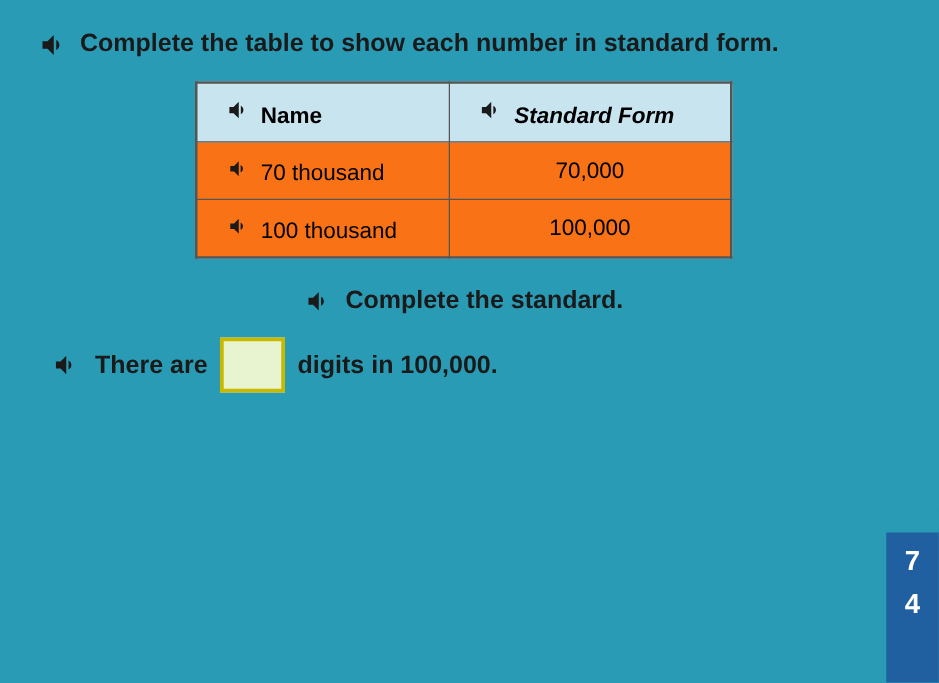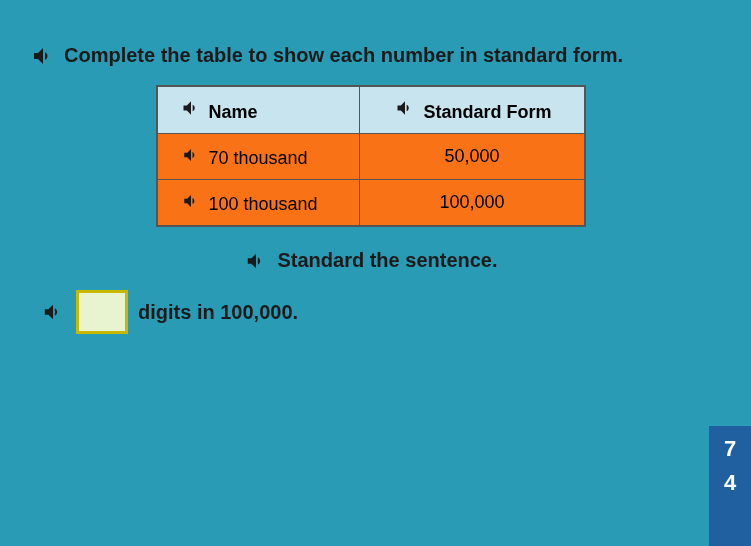--- a/index.html
+++ b/index.html
@@ -7,21 +7,21 @@
     body {
       width: 751px;
       height: 546px;
       background-color: #2a9bb5;
       font-family: Arial, sans-serif;
       overflow: hidden;
       position: relative;
     }
 
     .main-container {
-      padding: 44px 40px 20px 30px;
+      padding: 24px 40px 20px 30px;
     }
 
     .instruction-row {
       display: flex;
       align-items: center;
       gap: 8px;
       margin-bottom: 18px;
     }
 
     .instruction-text {
@@ -146,66 +146,67 @@
       <thead>
         <tr>
           <th>
             <span class="spk">
               <svg viewBox="0 0 24 24" width="20" height="20" fill="#1a1a1a">
                 <path d="M3 9v6h4l5 5V4L7 9H3zm13.5 3c0-1.77-1.02-3.29-2.5-4.03v8.05c1.48-.73 2.5-2.25 2.5-4.02z"></path>
               </svg>
             </span>
             <span>Name</span>
           </th>
-          <th style="text-align:center;">
+          <th style="text-align:left;font-style:italic;">
             <span class="spk">
               <svg viewBox="0 0 24 24" width="20" height="20" fill="#1a1a1a">
                 <path d="M3 9v6h4l5 5V4L7 9H3zm13.5 3c0-1.77-1.02-3.29-2.5-4.03v8.05c1.48-.73 2.5-2.25 2.5-4.02z"></path>
               </svg>
             </span>
             <span>Standard Form</span>
           </th>
         </tr>
       </thead>
       <tbody id="table-body">
       <tr>
             <td class="name-col"><span class="spk">
                 <svg viewBox="0 0 24 24" width="18" height="18" fill="#1a1a1a">
                   <path d="M3 9v6h4l5 5V4L7 9H3zm13.5 3c0-1.77-1.02-3.29-2.5-4.03v8.05c1.48-.73 2.5-2.25 2.5-4.02z"></path>
                 </svg>
               </span><span> 70 thousand</span></td>
-            <td class="value-col">50,000</td>
+            <td class="value-col">70,000</td>
           </tr>
           <tr>
             <td class="name-col"><span class="spk">
                 <svg viewBox="0 0 24 24" width="18" height="18" fill="#1a1a1a">
                   <path d="M3 9v6h4l5 5V4L7 9H3zm13.5 3c0-1.77-1.02-3.29-2.5-4.03v8.05c1.48-.73 2.5-2.25 2.5-4.02z"></path>
                 </svg>
               </span><span> 100 thousand</span></td>
             <td class="value-col">100,000</td>
           </tr>
         </tbody>
     </table>
   </div>
 
   <div class="sentence-row">
     <span class="spk">
       <svg viewBox="0 0 24 24" width="22" height="22" fill="#1a1a1a">
         <path d="M3 9v6h4l5 5V4L7 9H3zm13.5 3c0-1.77-1.02-3.29-2.5-4.03v8.05c1.48-.73 2.5-2.25 2.5-4.02z"></path>
       </svg>
     </span>
-    <span class="instruction-text">Standard the sentence.</span>
+    <span class="instruction-text">Complete the standard.</span>
   </div>
 
   <div class="answer-row">
     <span class="spk">
       <svg viewBox="0 0 24 24" width="22" height="22" fill="#1a1a1a">
         <path d="M3 9v6h4l5 5V4L7 9H3zm13.5 3c0-1.77-1.02-3.29-2.5-4.03v8.05c1.48-.73 2.5-2.25 2.5-4.02z"></path>
       </svg>
     </span>
+    <span class="answer-text">There are</span>
     <div class="answer-box"></div>
     <span class="answer-text">digits in 100,000.</span>
   </div>
 
 </div>
 
 <div class="side-panel">
   <span class="side-num">7</span>
   <span class="side-num">4</span>
 </div>

